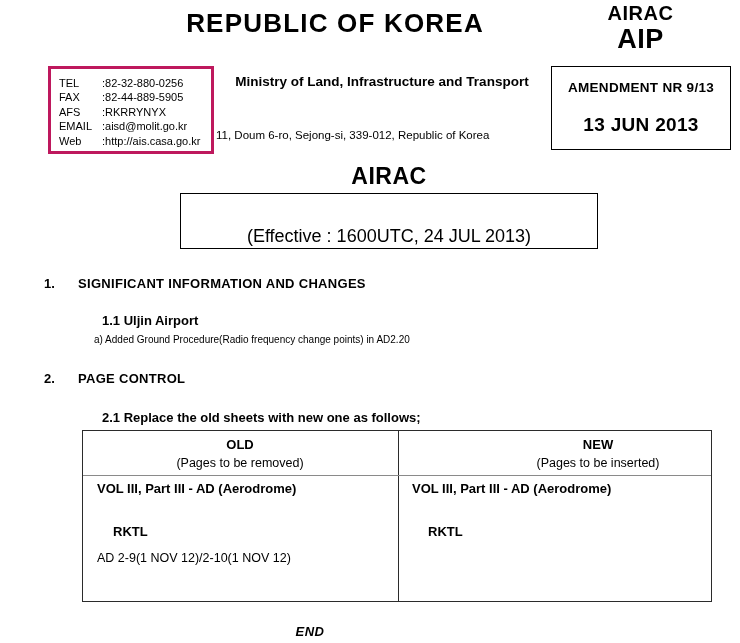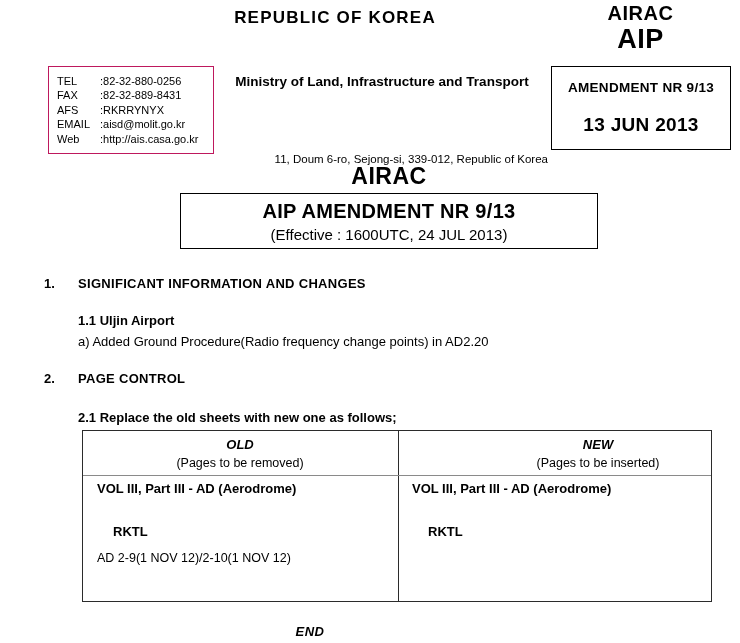--- a/index.html
+++ b/index.html
@@ -23,21 +23,21 @@
     width: 740px;
     height: 160px;
   }
 
   #country-title {
     position: absolute;
     left: 120px;
     top: 8px;
     width: 430px;
     text-align: center;
-    font-size: 17px;
+    font-size: 26px;
     font-weight: bold;
     letter-spacing: 1.2px;
     white-space: nowrap;
   }
 
   #airac-word {
     position: absolute;
     left: 563px;
     top: 2px;
     width: 155px;
@@ -57,21 +57,21 @@
     letter-spacing: 0.5px;
   }
 
   
   #contact-box {
     position: absolute;
     left: 48px;
     top: 66px;
     width: 166px;
     height: 88px;
-    border: 1px solid #be185d;
+    border: 3px solid #be185d;
     box-sizing: border-box;
     padding: 7px 0 0 8px;
   }
   .contact-row {
     display: flex;
     font-size: 11px;
     line-height: 14.4px;
     white-space: nowrap;
   }
   .contact-label {
@@ -103,24 +103,23 @@
     width: 332px;
     text-align: center;
     font-size: 13.5px;
     font-weight: bold;
     white-space: nowrap;
   }
   #address-line {
     position: absolute;
     left: 0; top: 63px;
     width: 332px;
-    text-align: right;
+    text-align: left;
     font-size: 11.5px;
     white-space: nowrap;
-    margin-top: 24px;
   }
 
   
   #amendment-box {
     position: absolute;
     left: 551px;
     top: 66px;
     width: 180px;
     height: 84px;
     border: 1px solid #000;
@@ -175,21 +174,21 @@
     font-size: 20px;
     font-weight: bold;
     letter-spacing: 0.3px;
     white-space: nowrap;
   }
   #amendment-effective {
     position: absolute;
     left: 0; top: 32px;
     width: 416px;
     text-align: center;
-    font-size: 15px;
+    font-size: 18px;
     white-space: nowrap;
   }
 
   
   .section-num {
     position: absolute;
     font-size: 13px;
     font-weight: bold;
   }
   .section-heading {
@@ -198,25 +197,27 @@
     font-weight: bold;
     letter-spacing: 0.3px;
     white-space: nowrap;
     text-align: right;
   }
   .subsection-heading {
     position: absolute;
     font-size: 13px;
     font-weight: bold;
     white-space: nowrap;
+    margin-left: 24px;
   }
   .body-text {
     position: absolute;
-    font-size: 13px;
-    white-space: nowrap;
+    font-size: 10px;
+    white-space: nowrap;
+    margin-left: 16px;
   }
 
   #sec1-num { left: 44px; top: 276px; }
   #sec1-title { left: 78px; top: 276px; }
   #sec1-sub1 { left: 78px; top: 313px; }
   #sec1-sub1-a { left: 78px; top: 334px; }
   #sec2-num { left: 44px; top: 371px; }
   #sec2-title { left: 78px; top: 371px; }
   #sec2-sub1 { left: 78px; top: 410px; }
 
@@ -250,21 +251,20 @@
     position: absolute;
     top: 5px;
     width: 314px;
     text-align: center;
   }
   .th-main {
     font-size: 13px;
     font-weight: bold;
     line-height: 18px;
     white-space: nowrap;
-    font-style: italic;
   }
   .th-sub {
     font-size: 12.5px;
     line-height: 18px;
     white-space: nowrap;
   }
   #th-old { left: 0px; }
   #th-new { left: 315px; padding-left: 43px; }
 
   .td-cell {
@@ -319,21 +319,21 @@
 
   <div id="aip-word">AIP</div>
 
   <div id="contact-box">
     <div class="contact-row">
       <span class="contact-label">TEL</span>
       <span class="contact-value">:82-32-880-0256</span>
     </div>
     <div class="contact-row">
       <span class="contact-label">FAX</span>
-      <span class="contact-value">:82-32-889-8431</span>
+      <span class="contact-value">:82-44-889-5905</span>
     </div>
     <div class="contact-row">
       <span class="contact-label">AFS</span>
       <span class="contact-value">:RKRRYNYX</span>
     </div>
     <div class="contact-row">
       <span class="contact-label">EMAIL</span>
       <span class="contact-value">:aisd@molit.go.kr</span>
     </div>
     <div class="contact-row">
@@ -349,21 +349,20 @@
 
   <div id="amendment-box">
     <div id="amendment-nr">AMENDMENT NR 9/13</div>
     <div id="amendment-date">13 JUN 2013</div>
   </div>
 </div>
 
 <div id="airac-heading">AIRAC</div>
 
 <div id="amendment-title-box">
-  <div id="amendment-title">AIP AMENDMENT NR 9/13</div>
   <div id="amendment-effective">(Effective : 1600UTC, 24 JUL 2013)</div>
 </div>
 
 <div class="section-num" id="sec1-num">1.</div>
 <div class="section-heading" id="sec1-title">SIGNIFICANT INFORMATION AND CHANGES</div>
 <div class="subsection-heading" id="sec1-sub1">1.1 Uljin Airport</div>
 <div class="body-text" id="sec1-sub1-a">a) Added Ground Procedure(Radio frequency change points) in AD2.20</div>
 
 <div class="section-num" id="sec2-num">2.</div>
 <div class="section-heading" id="sec2-title">PAGE CONTROL</div>

